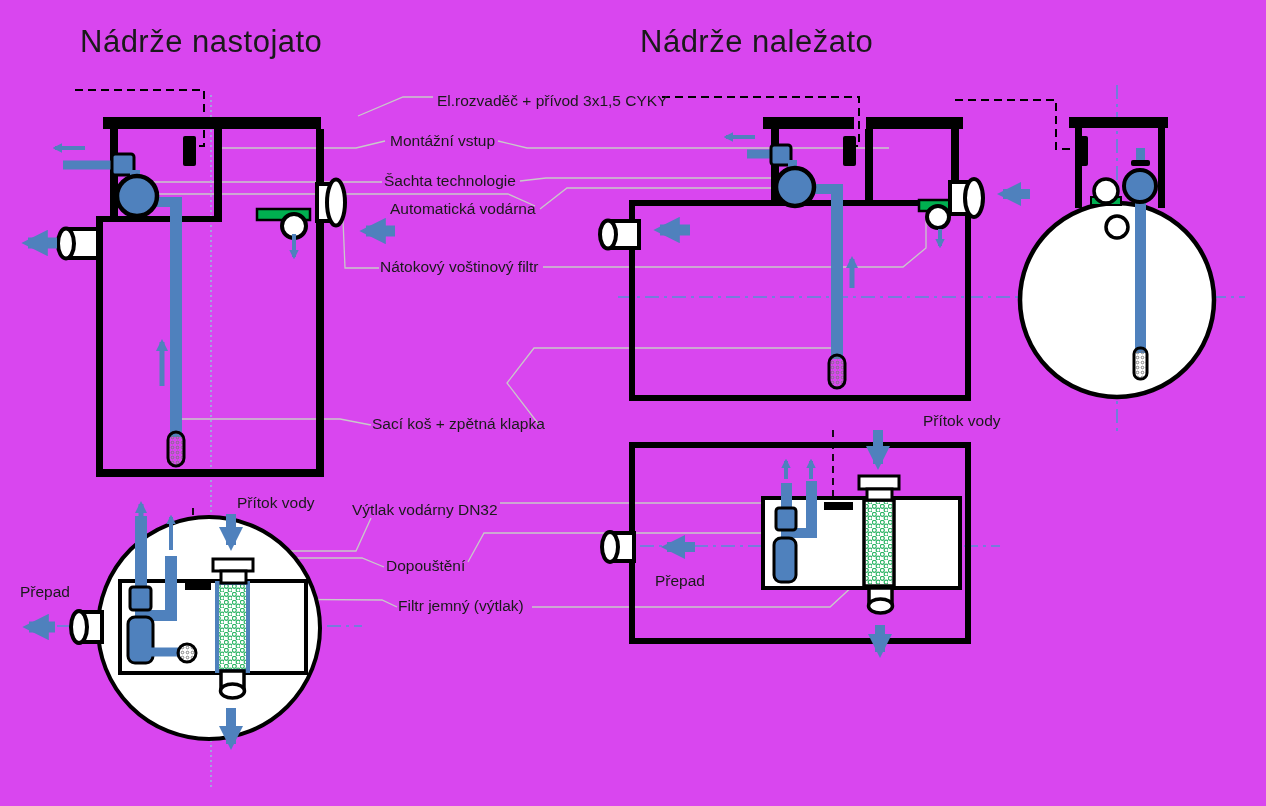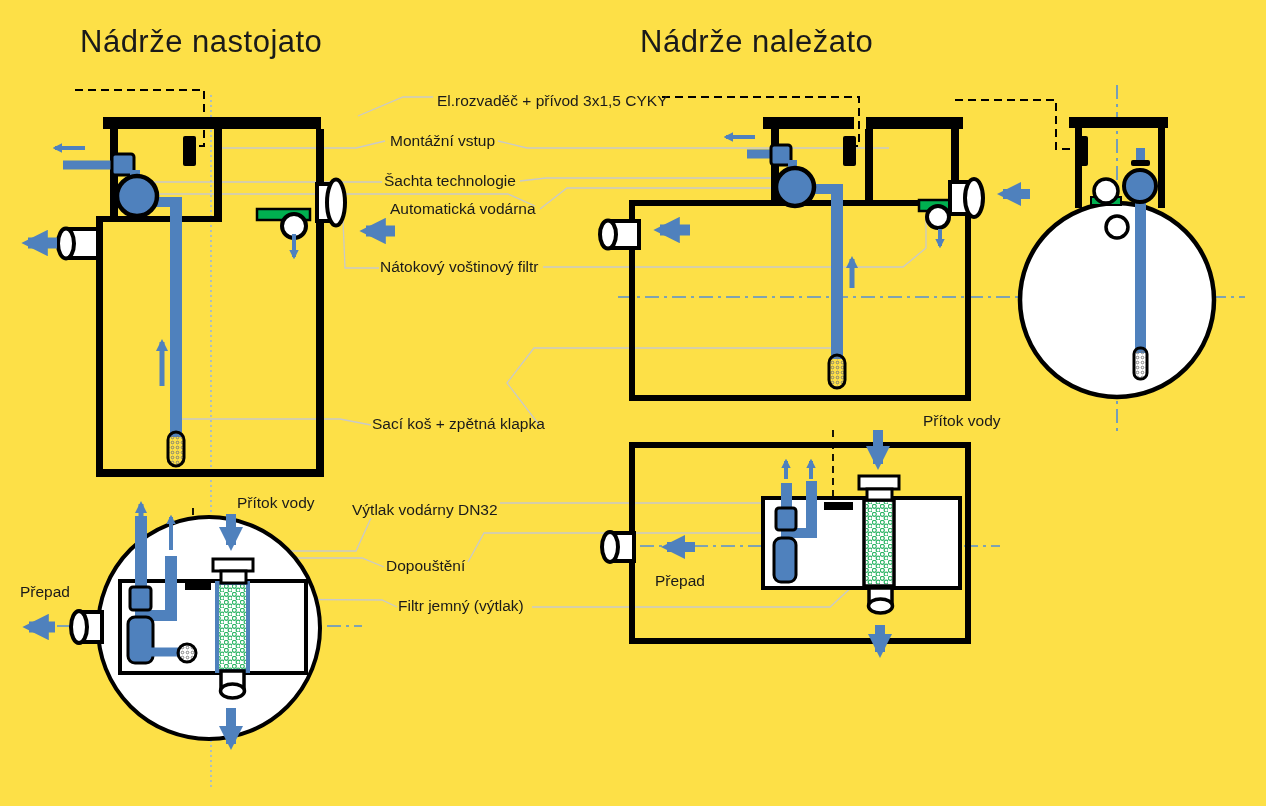--- a/index.html
+++ b/index.html
@@ -1,16 +1,16 @@
 <!DOCTYPE html>
 <html><head>
 <meta charset="utf-8">
 <style>
   html,body{margin:0;padding:0;background:#ffffff;}
-  .stage{position:relative;width:1266px;height:806px;background:#fde047;overflow:hidden;
+  .stage{position:relative;width:1266px;height:806px;background:#d946ef;overflow:hidden;
          font-family:"Liberation Sans",sans-serif;}
   svg{position:absolute;left:0;top:0;}
   text{font-family:"Liberation Sans",sans-serif;fill:#1a1a1a;}
   .title{font-size:31px;letter-spacing:0.5px;}
   .lbl{font-size:15.5px;}
 </style>
 </head>
 <body>
 
 <div class="stage">

